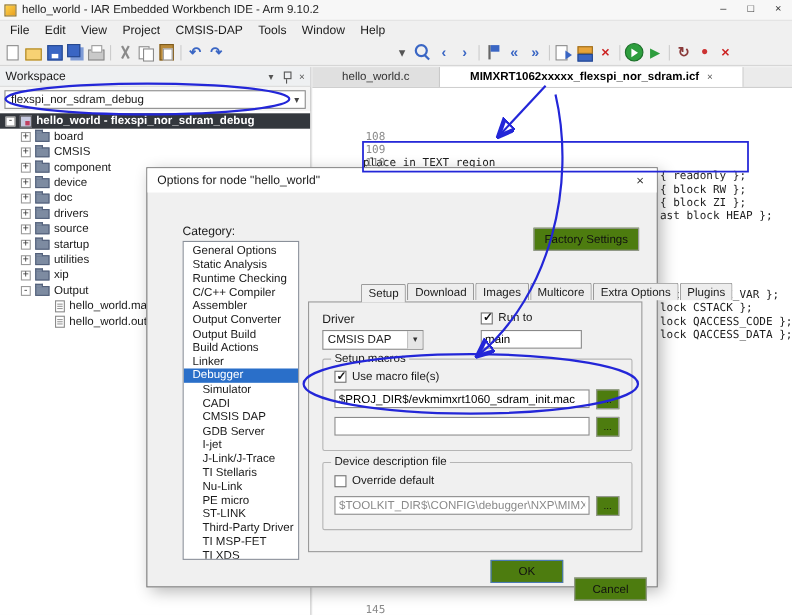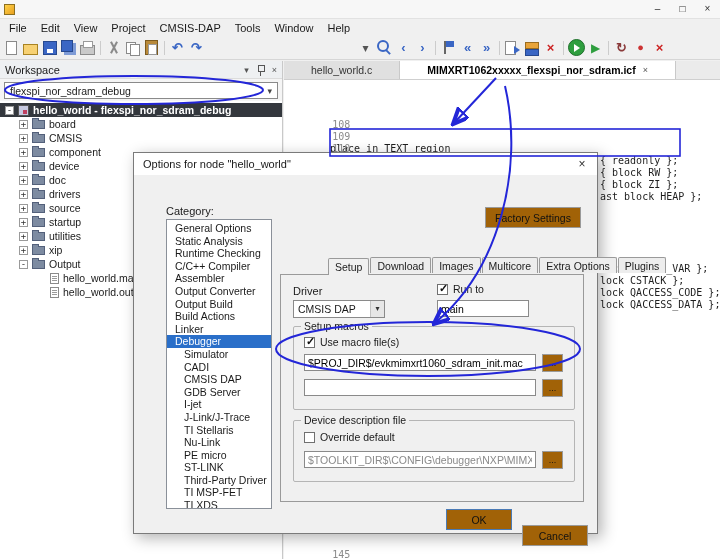--- a/index.html
+++ b/index.html
@@ -122,21 +122,21 @@
   .dialog { position:absolute; left:133px; top:152px; width:465px; height:382px;
     background:#f0f0f0; border:1px solid #7a7a7a; box-shadow:4px 4px 14px rgba(0,0,0,.30); z-index:40; }
   .dlg-title { height:22px; background:#fff; display:flex; align-items:center; padding-left:9px; }
   .dlg-close { margin-left:auto; width:30px; text-align:center; font-size:12px; color:#333; line-height:22px; }
   .dlg-label-cat { position:absolute; left:32px; top:52px; }
   .catlist { position:absolute; left:32px; top:66px; width:106px; height:290px; background:#fff;
     border:1px solid #8a9099; padding-top:2px; overflow:hidden; }
   .cat { height:12.6px; line-height:12.6px; padding-left:8px; font-size:10.5px; white-space:nowrap; }
   .cat[data-indent="true"] { padding-left:17px; }
   .cat[data-selected="true"] { background:#2a6fc9; color:#fff; }
-  .btn { background:#a16207; border:1px solid #9a9a9a; font-size:10.5px; font-family:inherit; color:#111; }
+  .btn { background:#4d7c0f; border:1px solid #9a9a9a; font-size:10.5px; font-family:inherit; color:#111; }
   .factory { position:absolute; right:16px; top:54px; width:96px; height:21px; }
   .tabstrip { position:absolute; left:146px; top:104px; display:flex; height:18px;padding-left:48px; }
   .dtab { padding:2px 6px 0 6px; border:1px solid #9a9a9a; border-bottom:none; background:#ededed;
     margin-right:1px; font-size:10.5px; height:16px; border-radius:2px 2px 0 0; color:#222; white-space:nowrap; }
   .dtab[data-active="true"] { background:#f0f0f0; position:relative; top:1px; height:17px; z-index:2; }
   .tabpanel { position:absolute; left:146px; top:121px; width:304px; height:228px;
     border:1px solid #9a9a9a; background:#f0f0f0; }
   .lbl-driver { position:absolute; left:12px; top:10px; }
   .combo { position:absolute; left:12px; top:25px; width:92px; height:18px; background:#fff;
     border:1px solid #8a8a8a; display:flex; align-items:center; padding-left:4px; font-size:10.5px; }
@@ -169,20 +169,21 @@
   
   .anno { position:absolute; inset:0; z-index:90; pointer-events:none; }
   .anno ellipse, .anno rect, .anno path { fill:none; stroke:#2326d8; stroke-width:2; }
   .anno rect { stroke-width:1.6; }
 </style>
 </head>
 <body>
 
 <div class="titlebar" data-name="window-titlebar">
   <span class="app-icon" data-name="app-icon"></span>
+  <span class="t" data-name="window-title">hello_world - IAR Embedded Workbench IDE - Arm 9.10.2</span>
   <span class="win-controls">
     <span data-name="minimize-button">–</span>
     <span data-name="maximize-button">□</span>
     <span data-name="close-button">×</span>
   </span>
 </div>
 
 <div class="menubar" data-name="menu-bar">
 
 <span class="menu-item" data-name="menu-file">File</span>

